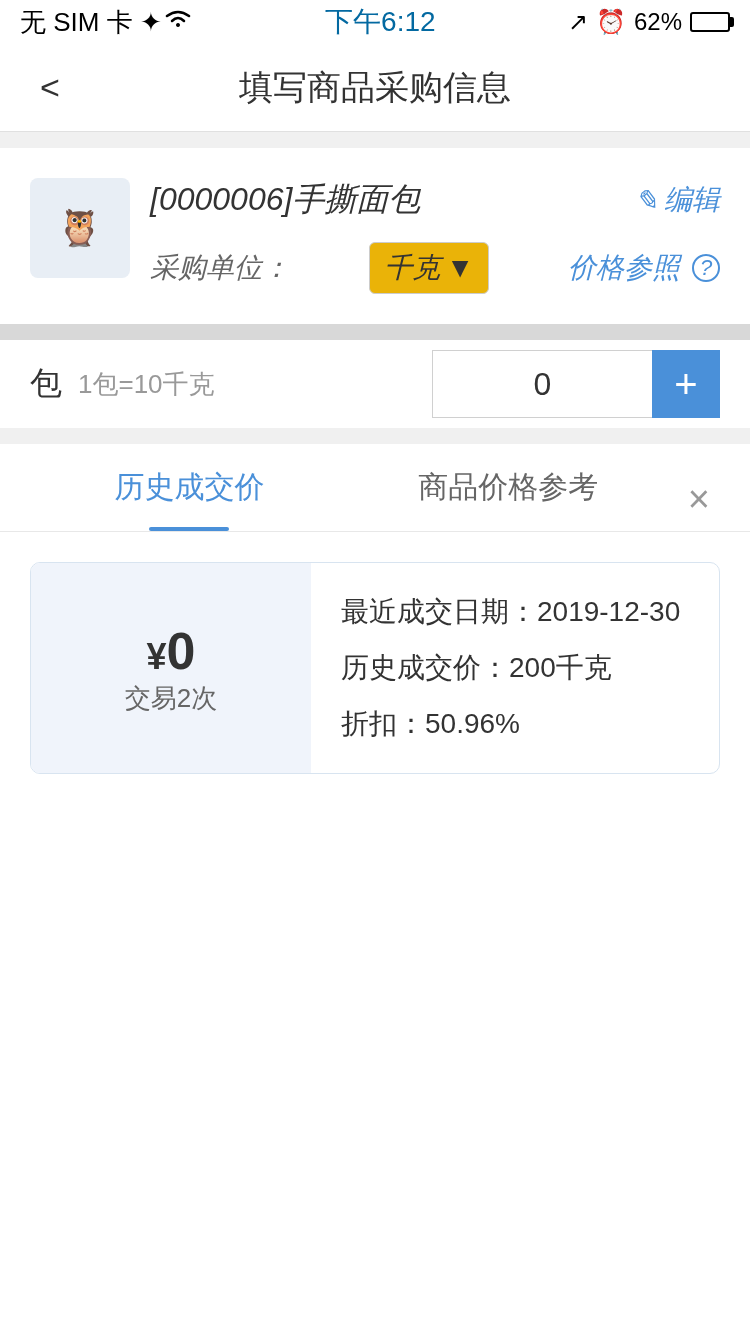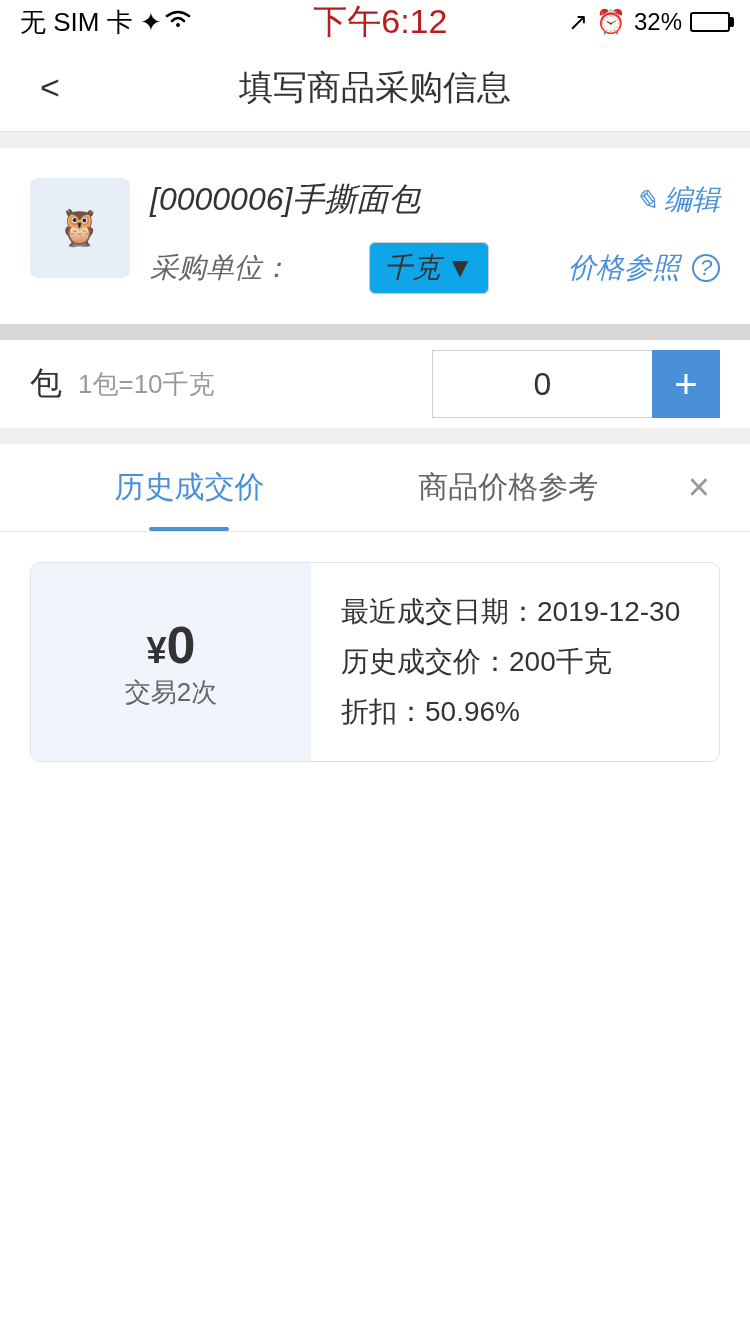--- a/index.html
+++ b/index.html
@@ -24,22 +24,22 @@
       font-size: 26px;
     }
     .status-left {
       display: flex;
       align-items: center;
       gap: 1px;
       font-size: 26px;
       color: #000;
     }
     .status-center {
-      font-size: 34px;
-      color: #b91c1c;
+      font-size: 28px;
+      color: #0369a1;
       font-weight: 500;
     }
     .status-right {
       display: flex;
       align-items: center;
       gap: 8px;
       font-size: 24px;
       color: #000;
     }
     .battery-icon {
@@ -158,21 +158,21 @@
     }
     .unit-select {
       display: flex;
       align-items: center;
       gap: 6px;
       border: 1px solid #ccc;
       border-radius: 6px;
       padding: 6px 14px;
       font-size: 28px;
       color: #333;
-      background: #0ea5e9;
+      background: #eab308;
       cursor: pointer;
     }
     .price-ref {
       font-size: 28px;
       color: #4a90d9;
       display: flex;
       align-items: center;
       gap: 12px;
       cursor: pointer;
     }
@@ -232,21 +232,21 @@
       border: none;
     }
 
     
     .tab-panel {
       background: #fff;
       margin-top: 16px;
     }
     .tab-header {
       display: flex;
-      align-items: center;
+      align-items: flex-end;
       height: 88px;
       border-bottom: 1px solid #e8e8e8;
       padding: 0 30px;
     }
     .tab-item {
       flex: 1;
       display: flex;
       flex-direction: column;
       align-items: center;
       justify-content: center;
@@ -313,21 +313,21 @@
       font-size: 26px;
       color: #666;
       text-align: right;
     }
     .history-details {
       flex: 1;
       padding: 30px 30px;
       display: flex;
       flex-direction: column;
       justify-content: flex-end;
-      gap: 12px;
+      gap: 18px;
     }
     .detail-line {
       font-size: 28px;
       color: #333;
     }
 
     
     .rest-area {
       background: #fff;
       flex: 1;
@@ -345,21 +345,21 @@
         <path d="M15 18 a2 2 0 1 1 0.01 0 Z" fill="#000"></path>
         <path d="M9 12 Q15 6 21 12" stroke="#000" stroke-width="2.5" fill="none" stroke-linecap="round"></path>
         <path d="M4 7 Q15 -1 26 7" stroke="#000" stroke-width="2.5" fill="none" stroke-linecap="round"></path>
       </svg>
     </span>
   </div>
   <div class="status-center">下午6:12</div>
   <div class="status-right">
     <span>↗</span>
     <span>⏰</span>
-    <span>32%</span>
+    <span>62%</span>
     <span class="battery-icon">
       <span class="battery-body"><span class="battery-fill"></span></span>
     </span>
   </div>
 </div>
 
 <div class="header">
   <span class="back-btn">&lt;</span>
   <span class="header-title">填写商品采购信息</span>
 </div>

